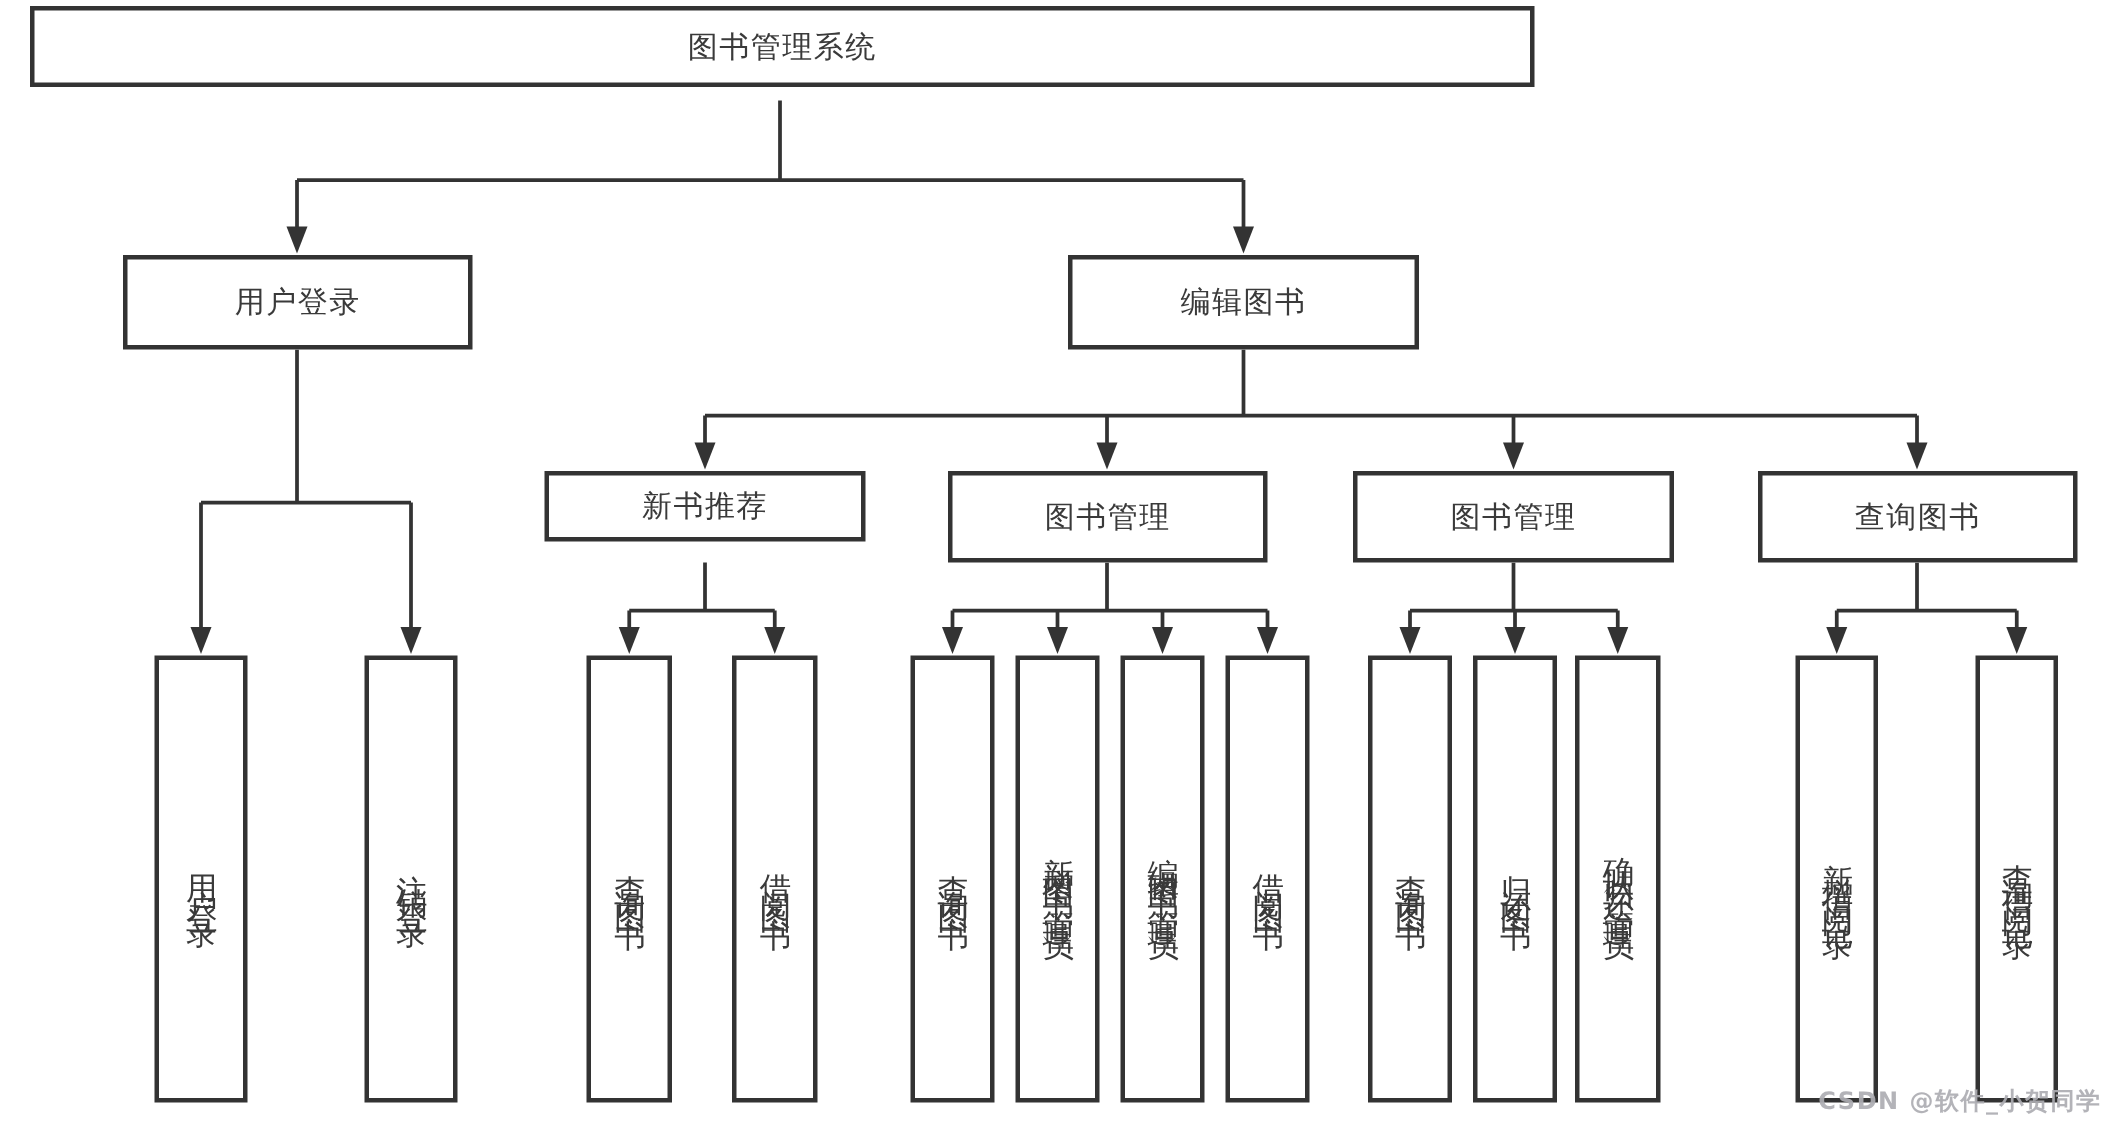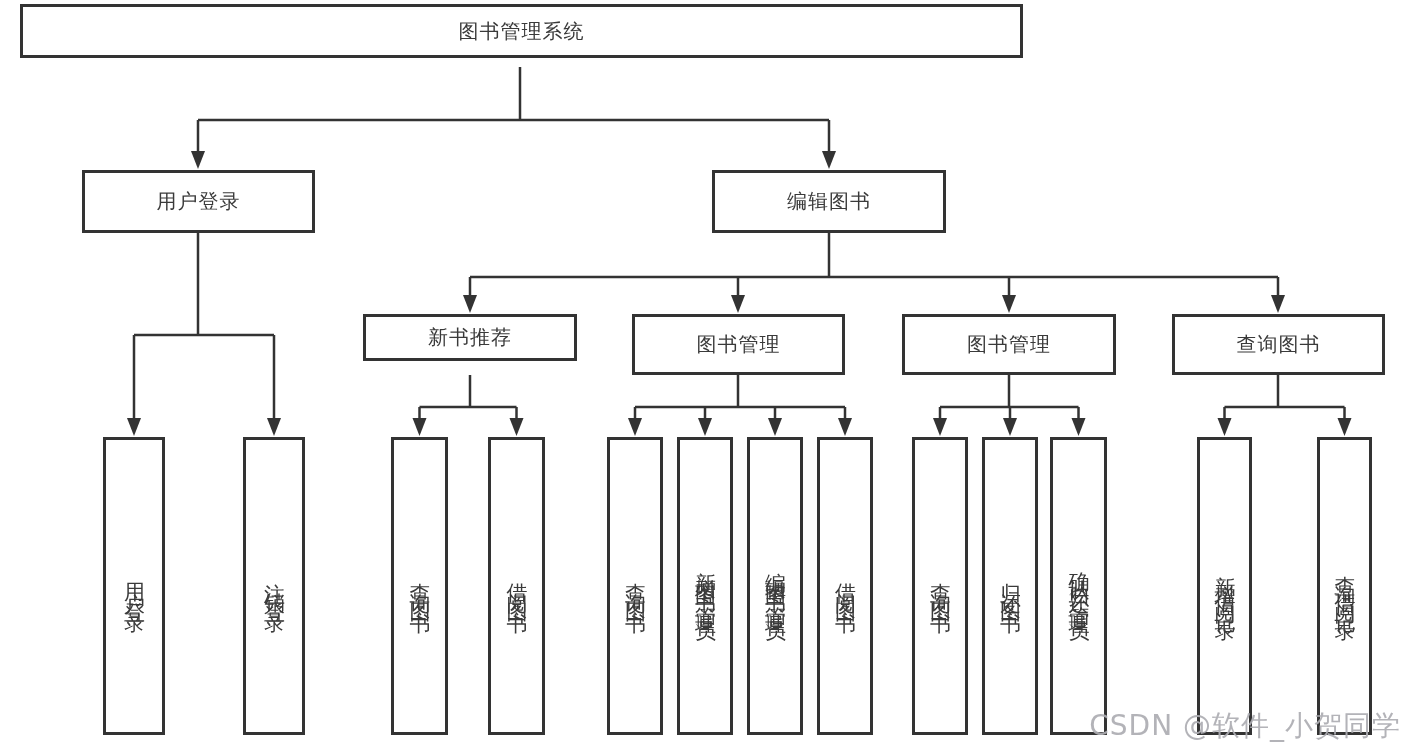--- a/index.html
+++ b/index.html
@@ -33,24 +33,25 @@
     text-orientation:mixed;
     font-size:21px;
     line-height:1;
     letter-spacing:10px;
     text-indent:0;
   }
   .watermark{
     position:absolute;
     right:4px;bottom:2px;
     z-index:10;
-    font-size:28px;
+    font-size:16px;
     color:rgba(172,172,178,0.92);
     letter-spacing:1px;
     white-space:nowrap;
+    font-weight:bold;
   }
 </style>
 </head>
 <body>
 
 <div class="canvas">
 
   <svg id="connector-layer" width="1405" height="747">
       <line x1="520" y1="67" x2="520" y2="120" stroke="#333333" stroke-width="2.5"></line>
       <line x1="198" y1="120" x2="829" y2="120" stroke="#333333" stroke-width="2.5"></line>

